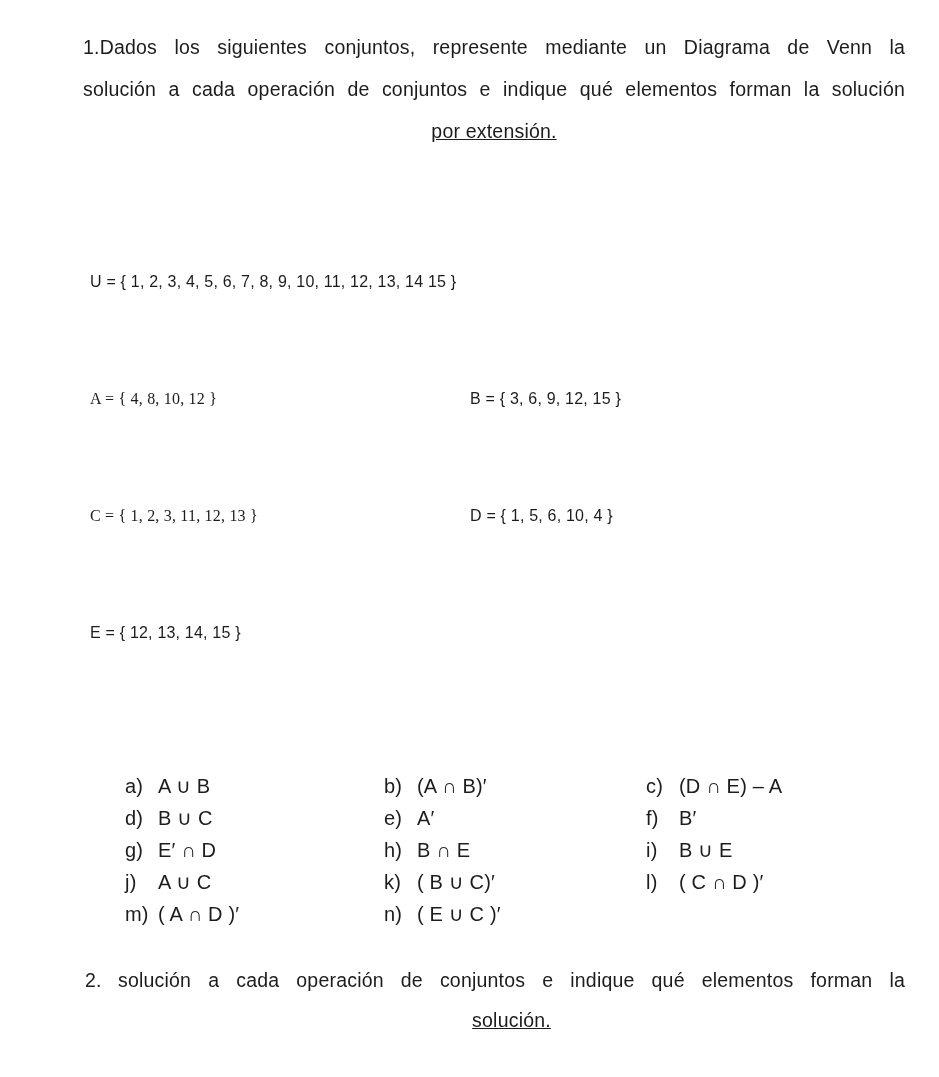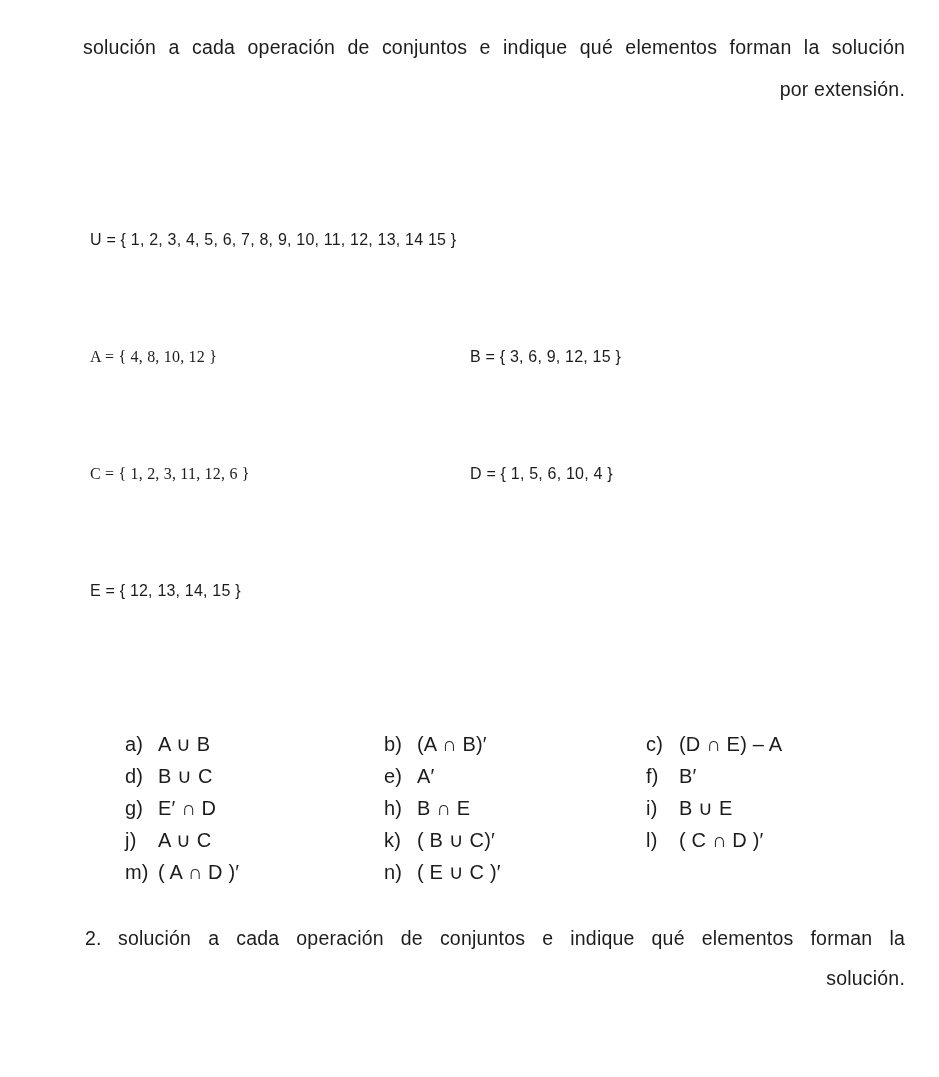--- a/index.html
+++ b/index.html
@@ -15,21 +15,21 @@
     letter-spacing: 0.2px;
   }
 
   
   .para1 {
     margin: 26px 34px 0 83px;
     font-size: 19.5px;
     line-height: 42px;
   }
   .jline { text-align: justify; text-align-last: justify; }
-  .jline-last { text-align: right; }
+  .jline-last { text-align: center; text-decoration: underline; }
 
   
   .sets1 {
     margin: 32px 0 0 90px;
     font-size: 16px;
     line-height: 39px;
     white-space: pre-wrap;
   }
   .sets1-row { display: flex; }
   .sets1-col1 { width: 380px; font-family: Liberation Serif, serif; }
@@ -56,34 +56,35 @@
   }
   .para2-num { width: 33px; }
   .para2-text { flex: 1; }
 </style>
 </head>
 <body>
 
 <div class="page">
 
   <div class="para1">
+    <div class="jline">1.Dados los siguientes conjuntos, represente mediante un Diagrama de Venn la</div>
     <div class="jline">solución a cada operación de conjuntos e indique qué elementos forman la solución</div>
     <div class="jline-last">por extensión.</div>
   </div>
 
   <div class="sets1">
     <div class="sets1-row">
       <span>U = { 1, 2, 3, 4, 5, 6, 7, 8, 9, 10, 11, 12, 13, 14 15 }</span>
     </div>
     <div class="sets1-row">
       <span class="sets1-col1">A = { 4, 8, 10, 12 }</span>
       <span>B = { 3, 6, 9, 12, 15 }</span>
     </div>
     <div class="sets1-row">
-      <span class="sets1-col1">C = { 1, 2, 3, 11, 12, 6 }</span>
+      <span class="sets1-col1">C = { 1, 2, 3, 11, 12, 13 }</span>
       <span>D = { 1, 5, 6, 10, 4 }</span>
     </div>
     <div class="sets1-row">
       <span>E = { 12, 13, 14, 15 }</span>
     </div>
   </div>
 
   <div class="ops">
     <div class="ops-row">
       <span class="ops-cell c1">

